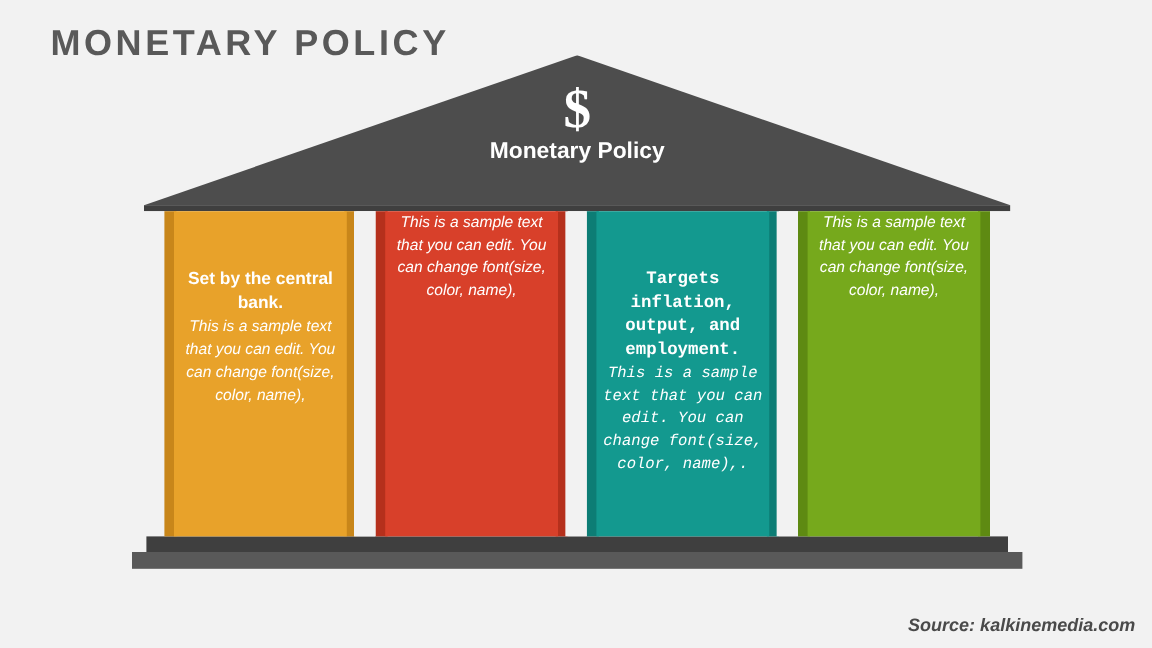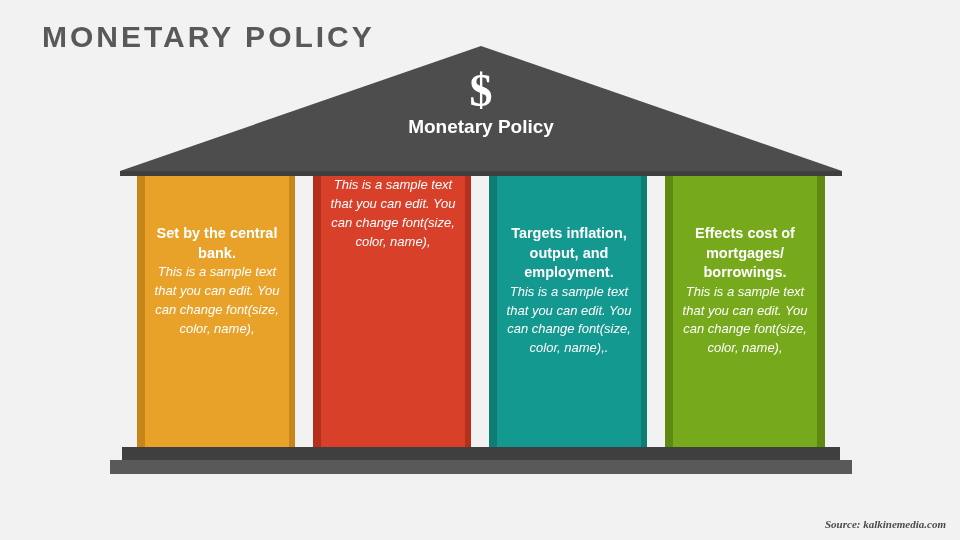--- a/index.html
+++ b/index.html
@@ -74,21 +74,21 @@
     height: 271px;
   }
   .column {
     position: absolute;
     top: 0;
     width: 160px;
     height: 271px;
   }
   .col-0 { left: 0px; }
   .col-1 { left: 176px; }
-  .col-2 { left: 352px; }
+  .col-2 { left: 352px; font-family: Liberation Mono, monospace; }
   .col-3 { left: 528px; }
 
   .col-body {
     position: absolute;
     left: 8px;
     top: 0;
     width: 144px;
     height: 271px;
     z-index: 2;
   }
@@ -151,25 +151,24 @@
     top: 460px;
     width: 742px;
     height: 14px;
     background: #595959;
   }
 
   .source {
     position: absolute;
     right: 14px;
     bottom: 10px;
-    font-size: 11px;
+    font-size: 15px;
     font-style: italic;
     font-weight: bold;
     color: #4a4a4a;
-    font-family: Liberation Serif, serif;
   }
 </style>
 </head>
 <body>
 
 <div class="slide">
 
   <div class="slide-title">MONETARY POLICY</div>
 
   <div class="roof">
@@ -210,21 +209,20 @@
         <div class="col-heading">Targets inflation, output, and employment.</div>
         <div class="col-sub">This is a sample text that you can edit. You can change font(size, color, name),.</div>
       </div>
     </div>
 
     <div class="column col-3">
       <div class="cap-left" style="background:#5e8a12"></div>
       <div class="cap-right" style="background:#5e8a12"></div>
       <div class="col-body" style="background:#76a91c"></div>
       <div class="col-text">
-        <div class="col-heading">Effects cost of mortgages/ borrowings.</div>
         <div class="col-sub">This is a sample text that you can edit. You can change font(size, color, name),</div>
       </div>
     </div>
 
   </div>
 
   <div class="gap gap-0">
     <svg width="18" height="271" viewBox="0 0 18 271">
         <polygon points="0,0 18,0 9,14 9,257 18,271 0,271 9,257 9,14" fill="#f2f2f2"></polygon>
         <rect x="0" y="0" width="18" height="271" fill="#f2f2f2"></rect>

